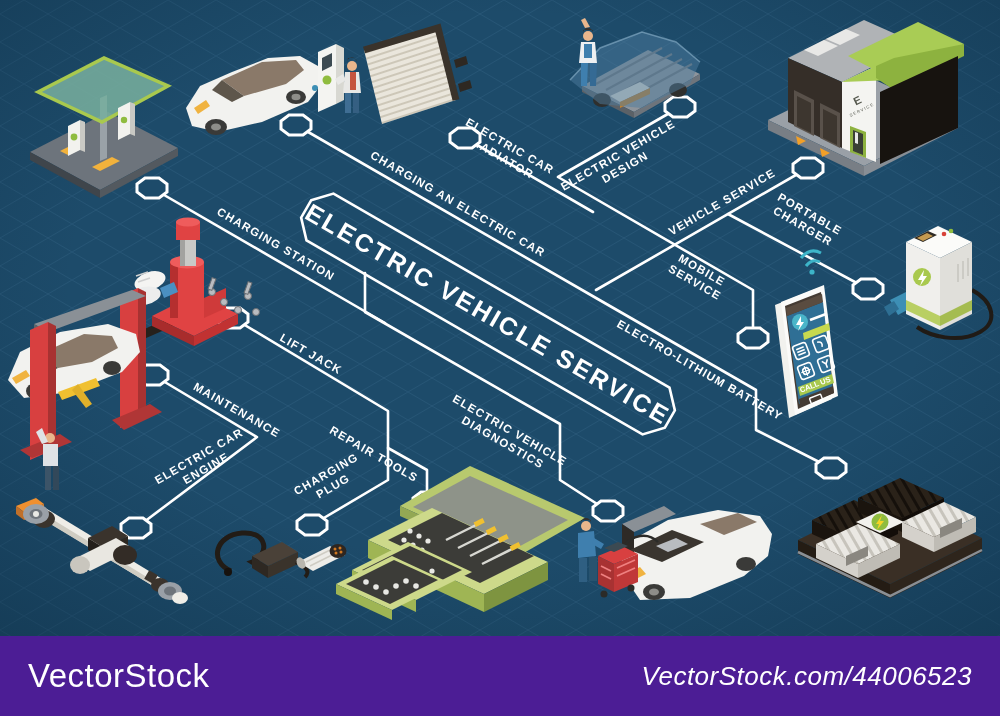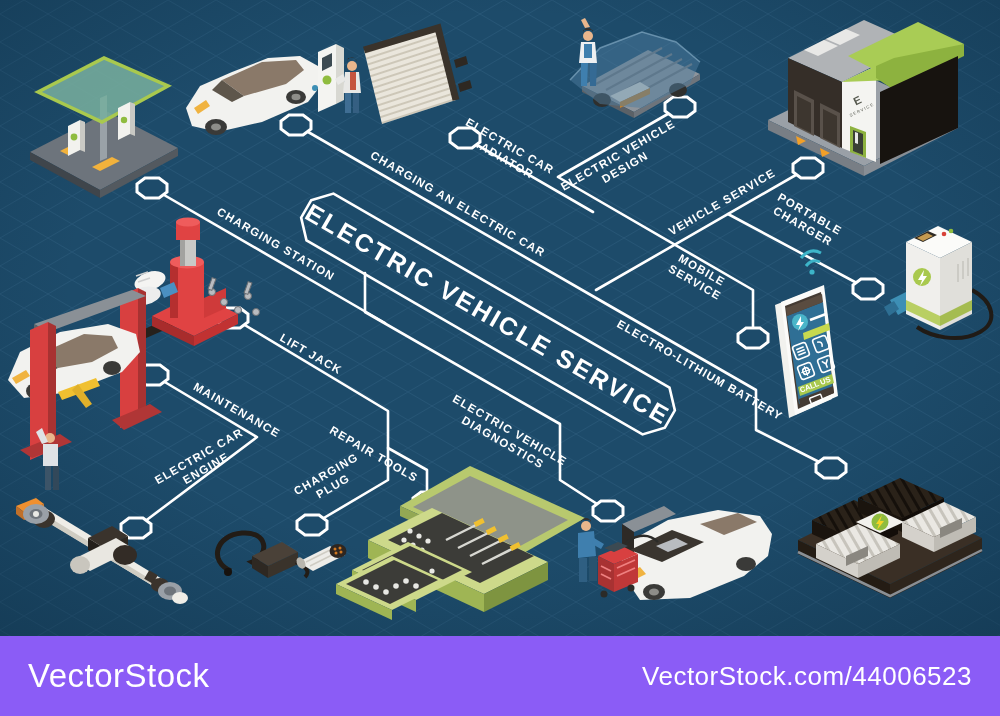--- a/index.html
+++ b/index.html
@@ -1,20 +1,20 @@
 <!DOCTYPE html>
 <html><head>
 <meta charset="utf-8">
 <style>
   html,body{margin:0;padding:0;background:#111;}
   .stage{position:relative;width:1000px;height:716px;overflow:hidden;font-family:"Liberation Sans",sans-serif;}
   .art{position:absolute;top:0;left:0;}
-  .wm-bar{position:absolute;left:0;bottom:0;width:1000px;height:80px;background:#8b5cf6;display:flex;align-items:center;justify-content:space-between;padding:0 28px;box-sizing:border-box;}
+  .wm-bar{position:absolute;left:0;bottom:0;width:1000px;height:80px;background:#4c1d95;display:flex;align-items:center;justify-content:space-between;padding:0 28px;box-sizing:border-box;}
   .wm-brand{color:#fff;font-size:33px;letter-spacing:0.5px;}
-  .wm-url{color:#fff;font-size:26px;letter-spacing:0.5px;}
+  .wm-url{color:#fff;font-size:26px;letter-spacing:0.5px;font-style:italic;}
   text{font-family:"Liberation Sans",sans-serif;}
   .lbl{fill:#ffffff;font-size:11.5px;font-weight:bold;letter-spacing:1.2px;text-anchor:middle;}
   .title-txt{fill:#ffffff;font-size:25px;font-weight:bold;letter-spacing:2.5px;text-anchor:middle;}
   .fl{stroke:#ffffff;stroke-width:2.6;fill:none;stroke-linejoin:round;stroke-linecap:round;}
   .node{stroke:#ffffff;stroke-width:3;fill:#1d4b6a;}
 </style>
 </head>
 <body>
 
 <div class="stage">

